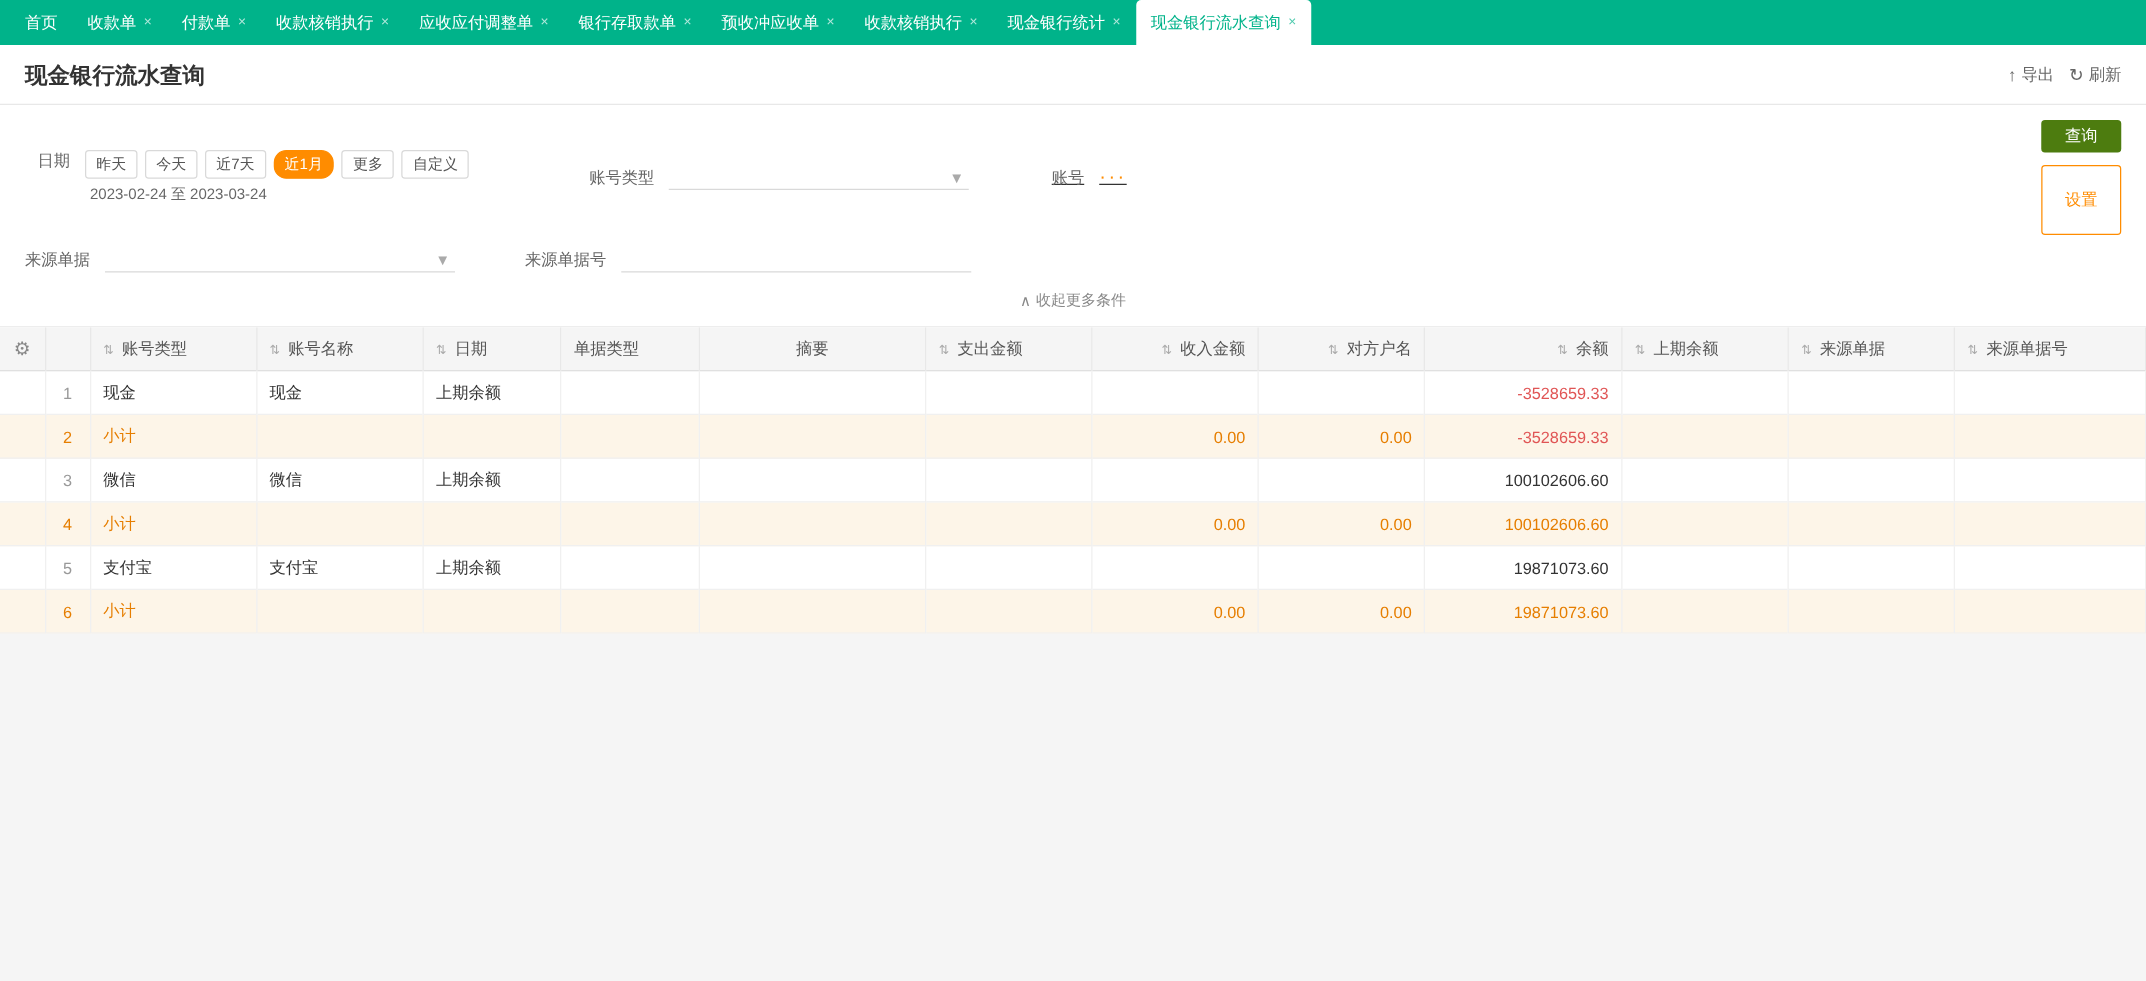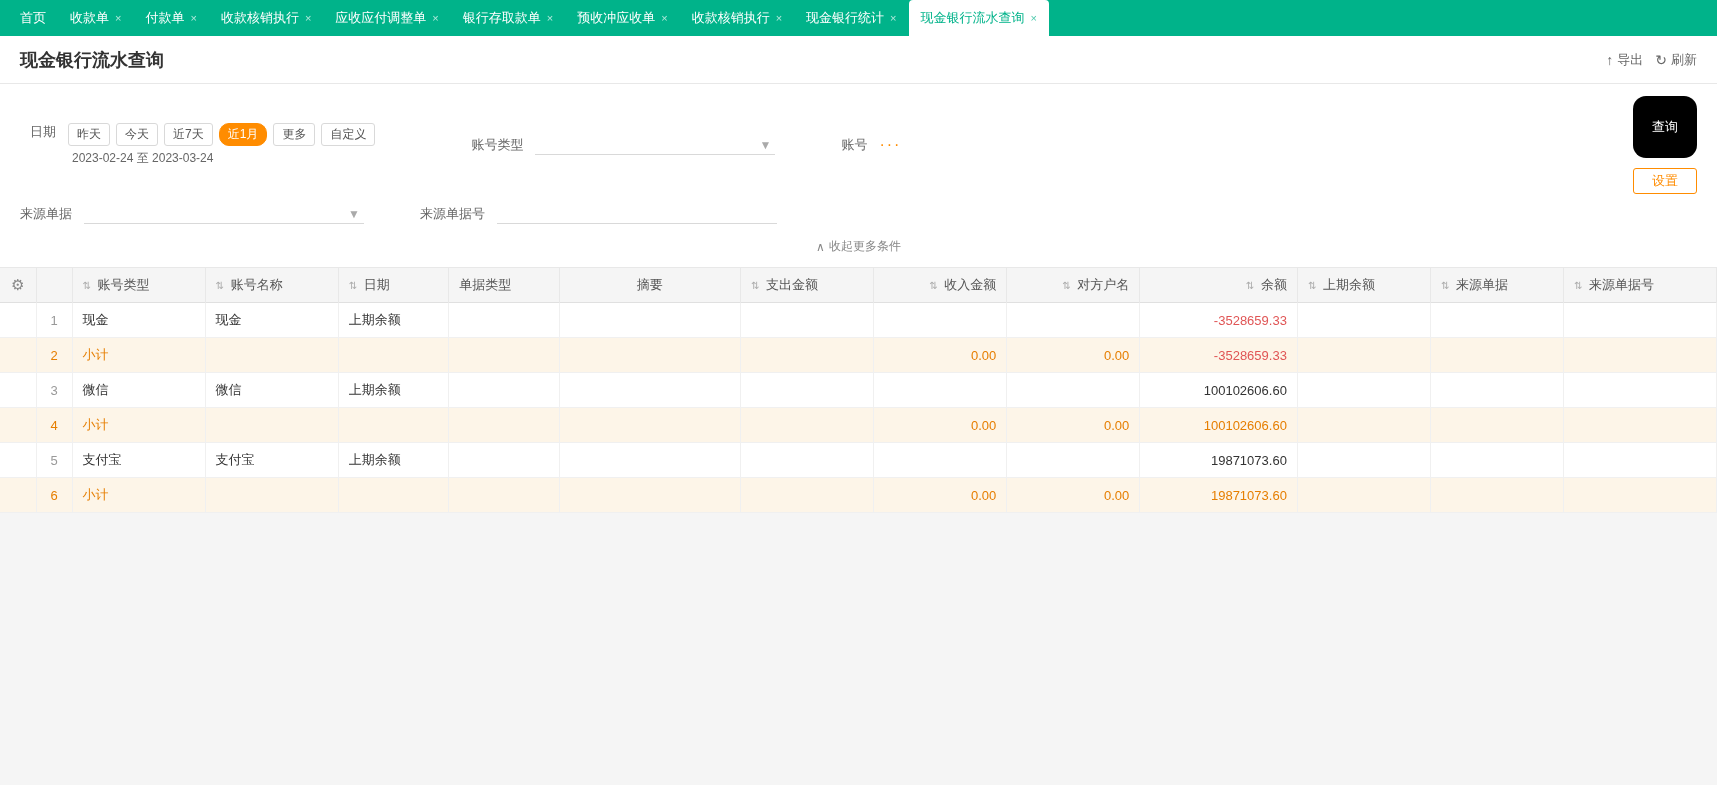--- a/index.html
+++ b/index.html
@@ -126,34 +126,34 @@
       align-items: center;
       justify-content: center;
       color: #888;
       cursor: pointer;
       font-size: 12px;
       gap: 4px;
       margin-top: 4px;
     }
 
     .query-btn {
-      background: #000000;
+      background: #4d7c0f;
       color: #fff;
       border: none;
-      border-radius: 13px;
-      padding: 22px 18px;
+      border-radius: 3px;
+      padding: 4px 18px;
       cursor: pointer;
       font-size: 13px;
     }
     .settings-btn {
       background: #fff;
       color: #ff8c00;
       border: 1px solid #ff8c00;
       border-radius: 3px;
-      padding: 3px 18px;
+      padding: 18px 18px;
       cursor: pointer;
       font-size: 13px;
       margin-top: 6px;
     }
 
     .more-dots {
       color: #ff8c00;
       cursor: pointer;
       letter-spacing: 2px;
       font-size: 16px;
@@ -299,21 +299,21 @@
     </div>
 
     <div style="display:flex;align-items:center;gap:8px;margin-left:80px;">
       <span class="filter-label">账号类型</span>
       <div class="filter-select-wrap" style="min-width:240px;">
         <input type="text" style="width: 220px;">
         <span style="color:#aaa;font-size:12px;">▼</span>
       </div>
     </div>
 
-    <div style="display:flex;align-items:flex-end;gap:8px;margin-left:40px;">
+    <div style="display:flex;align-items:flex-end;gap:8px;margin-left:40px;text-decoration:underline;">
       <span class="filter-label">账号</span>
       <span class="more-dots">···</span>
     </div>
 
     <div style="display:flex;flex-direction:column;gap:4px;margin-left:auto;">
       <button class="query-btn">查询</button>
       <button class="settings-btn">设置</button>
     </div>
   </div>
 

